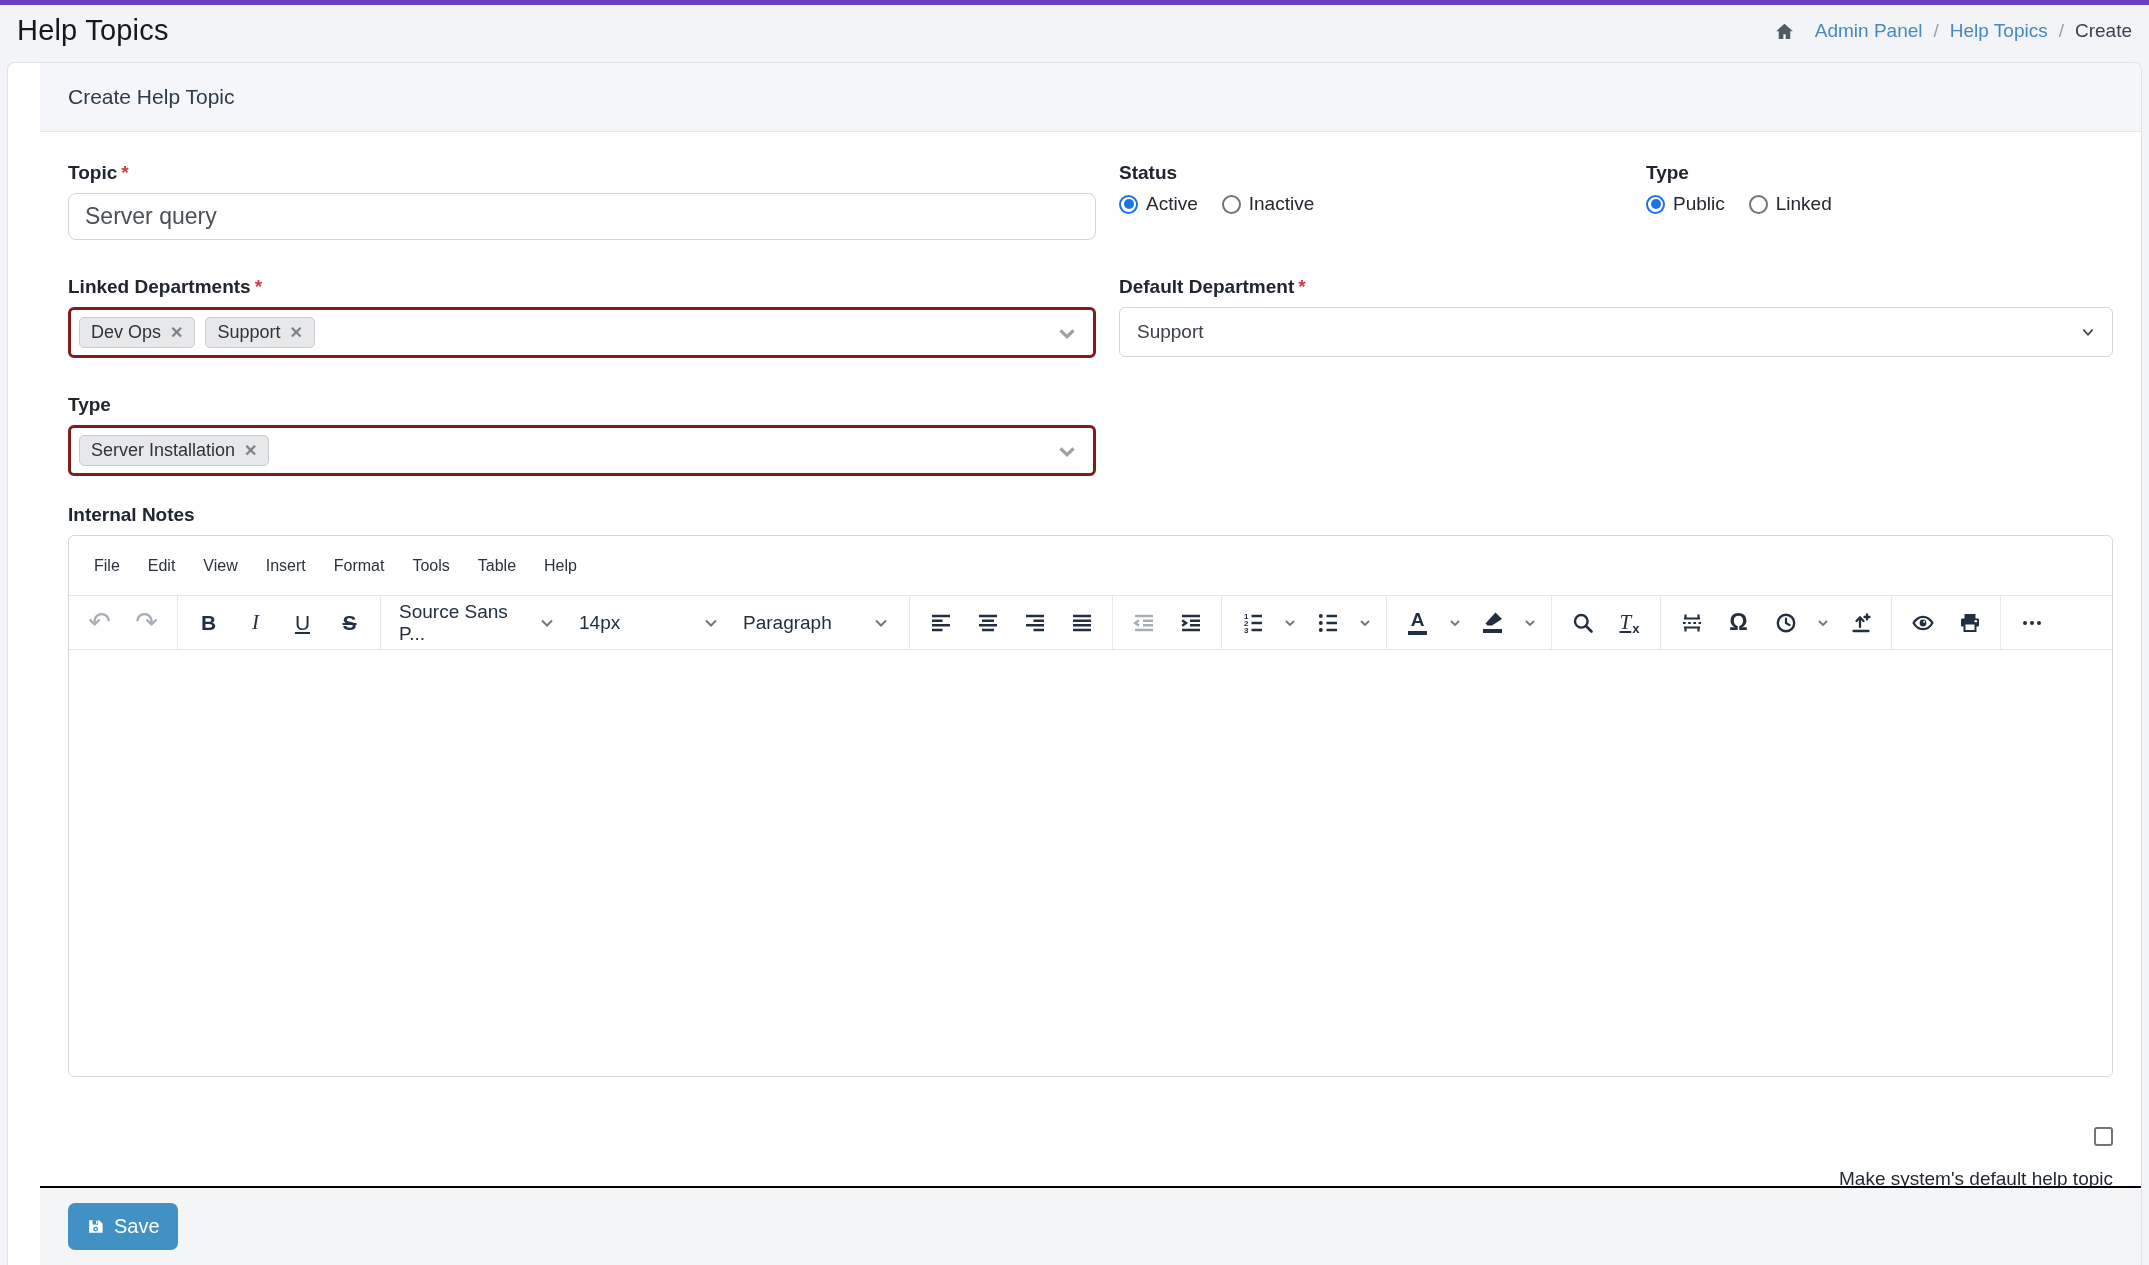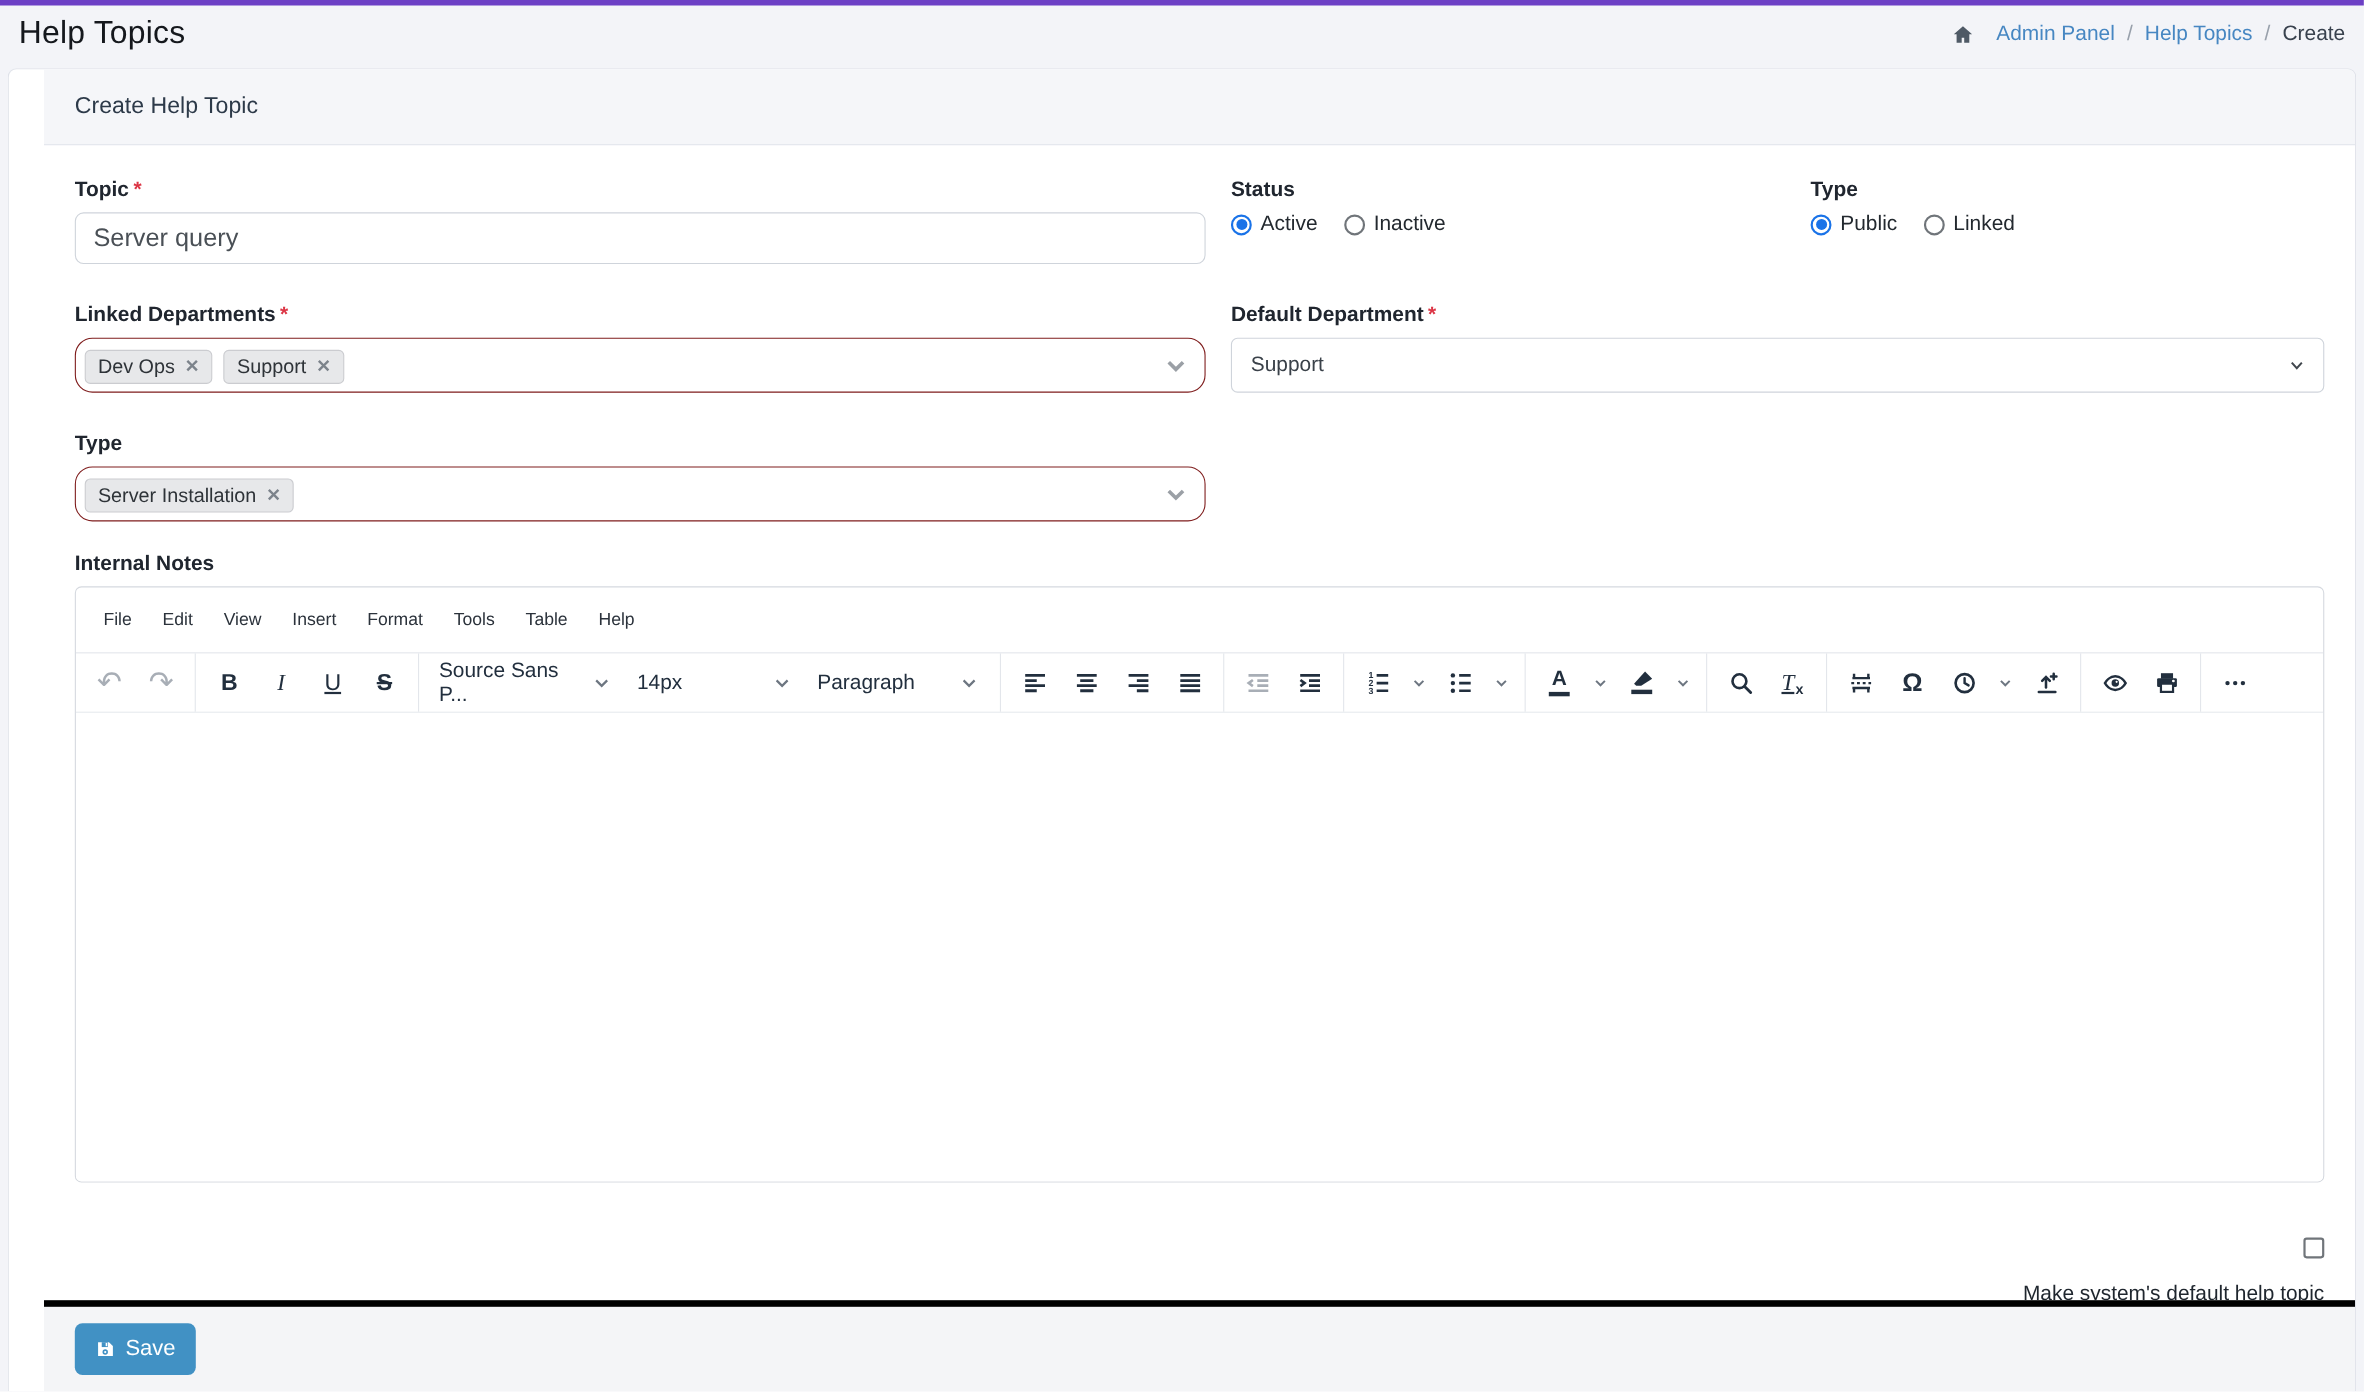--- a/index.html
+++ b/index.html
@@ -40,21 +40,21 @@
 
   .text-input { width:100%; height:47px; border:1px solid #cfd4db; border-radius:8px; padding:0 16px; font-size:23px; color:#4a5056; background:#fff; font-family:inherit; outline:none; }
 
   .radio-group { display:flex; gap:24px; }
   .radio-option { display:flex; align-items:center; gap:8px; font-size:19px; color:#23292f; cursor:pointer; }
   .radio { width:19px; height:19px; border-radius:50%; position:relative; flex:none; }
   .radio.checked { border:2px solid #1a73e8; }
   .radio.checked::after { content:""; position:absolute; inset:2.5px; background:#1a73e8; border-radius:50%; }
   .radio.unchecked { border:2px solid #70757a; }
 
-  .multiselect { position:relative; width:100%; min-height:50px; border:1px solid #7f1d1d; border-radius:16px; background:#fff; display:flex; align-items:flex-end; padding:7px 52px 7px 8px; gap:10px; cursor:pointer; }
+  .multiselect { position:relative; width:100%; min-height:50px; border:3px solid #7f1d1d; border-radius:6px; background:#fff; display:flex; align-items:flex-end; padding:7px 52px 7px 8px; gap:10px; cursor:pointer; }
   .chip { display:inline-flex; align-items:center; gap:9px; background:#e7e8ea; border:1px solid #cbccd0; border-radius:5px; padding:4px 11px; font-size:18px; color:#2e3338; white-space:nowrap; }
   .chip-x { color:#7c838b; font-weight:700; font-size:16px; cursor:pointer; line-height:1; }
   .ms-chevron { position:absolute; right:13px; top:50%; transform:translateY(-50%); }
 
   .select { position:relative; width:100%; height:50px; border:1px solid #cfd4db; border-radius:6px; background:#fff; display:flex; align-items:center; padding:0 52px 0 17px; font-size:19px; color:#3a4149; cursor:pointer; }
 
   .notes-field { margin-bottom:0; }
   .editor { border:1px solid #d5d9df; border-radius:6px; overflow:hidden; background:#fff; }
   .menubar { display:flex; align-items:center; height:60px; padding:0 12px; border-bottom:1px solid #e3e6eb; gap:2px; }
   .menu-item { font-size:16px; color:#2b323b; padding:7px 13px; border-radius:4px; cursor:pointer; }
@@ -80,21 +80,21 @@
   .clearfmt { display:flex; align-items:flex-start; }
   .cf-t { font-size:21px; font-style:italic; text-decoration:underline; font-family:"Liberation Serif", serif; }
   .cf-x { font-size:13px; font-weight:700; margin-top:11px; margin-left:1px; }
   .omega { font-size:23px; font-weight:600; }
   .editor-content { height:426px; background:#fff; cursor:text; }
 
   .checkbox-row { margin-top:50px; display:flex; align-items:flex-end; gap:22px;flex-direction:column; }
   .checkbox { width:19px; height:19px; border:2px solid #70757a; border-radius:3px; background:#fff; cursor:pointer; flex:none; }
   .checkbox-label { font-size:19px; color:#1f262e; }
 
-  .card-footer { margin-top:auto; background:#f4f5f7; border-top:6px solid #000000; padding:15px 28px; flex:none; }
+  .card-footer { margin-top:auto; background:#f4f5f7; border-top:2px solid #000000; padding:15px 28px; flex:none; }
   .save-btn { display:inline-flex; align-items:center; gap:9px; background:#4191c4; color:#fff; font-size:20px; height:47px; padding:0 18px; border:none; border-radius:7px; cursor:pointer; font-family:inherit; }
 </style>
 </head>
 <body>
 
 <div class="topbar"></div>
 
 <div class="page-header">
   <div class="page-title">Help Topics</div>
   <div class="breadcrumb">

